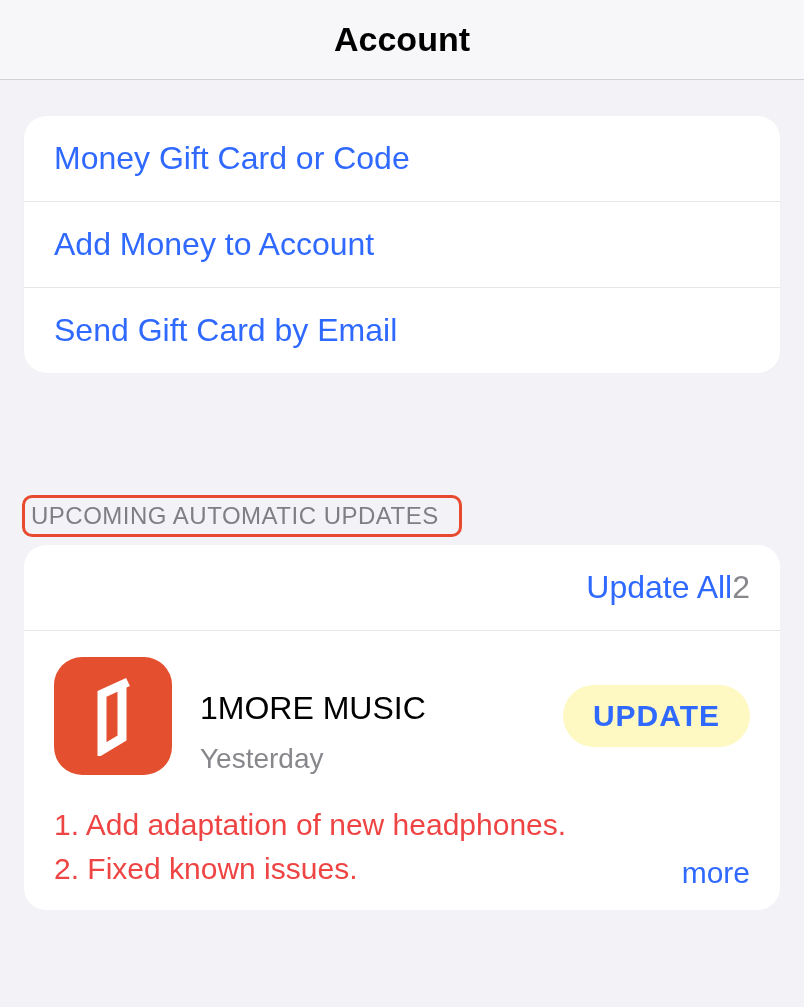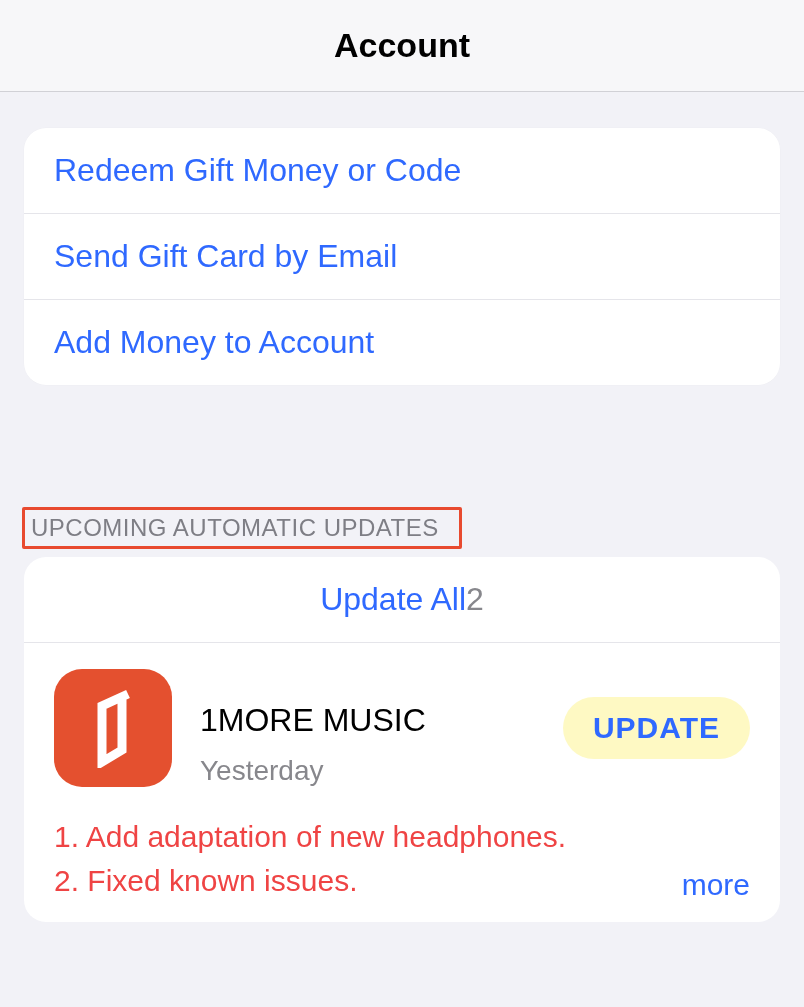--- a/index.html
+++ b/index.html
@@ -5,21 +5,21 @@
     * { box-sizing: border-box; margin: 0; padding: 0; }
     body {
       width: 804px;
       height: 1007px;
       background: #f2f2f7;
       font-family: -apple-system, "Helvetica Neue", Arial, sans-serif;
       color: #000;
       overflow: hidden;
     }
     .navbar {
-      height: 92px;
+      height: 80px;
       background: #f7f7f9;
       border-bottom: 1px solid #d1d1d6;
       display: flex;
       align-items: center;
       justify-content: center;
       position: relative;
       padding: 0 24px;
     }
     .navbar-title {
       font-size: 34px;
@@ -68,39 +68,39 @@
       color: #000;
     }
     .chevron-icon {
       color: #c5c5c7;
     }
     .section-header-wrap {
       margin-top: 48px;
       padding: 6px 0 6px 10px;
       display: inline-block;
       border: 3px solid #e84a2f;
-      border-radius: 2px;
+      border-radius: 10px;
       padding: 4px 20px 4px 6px;
       margin-left: -2px;
     }
     .section-header {
       font-size: 24px;
       font-weight: 400;
       letter-spacing: 0.5px;
       color: #7e7e85;
     }
     .updates-card {
       margin-top: 8px;
       background: #fff;
       border-radius: 22px;
       padding: 0;
     }
     .update-all-row {
       display: flex;
-      justify-content: center;
+      justify-content: flex-end;
       align-items: center;
       padding: 24px 30px;
       border-bottom: 1px solid #e5e5ea;
     }
     .update-all-label {
       font-size: 32px;
       font-weight: 400;
       color: #2f69ff;
       cursor: pointer;
     }
@@ -169,23 +169,23 @@
   </style>
 </head>
 <body>
 
 <div class="navbar">
   <div class="navbar-title">Account</div>
 </div>
 
 <div class="content">
   <div class="card first">
-    <div class="link-row">Redeem Gift Money or Code</div>
+    <div class="link-row">Money Gift Card or Code</div>
+    <div class="link-row">Add Money to Account</div>
     <div class="link-row">Send Gift Card by Email</div>
-    <div class="link-row">Add Money to Account</div>
   </div>
 
   <div class="spacer"></div>
 
 
   <div class="section-header-wrap">
     <div class="section-header">UPCOMING AUTOMATIC UPDATES</div>
   </div>
 
   <div class="updates-card">

